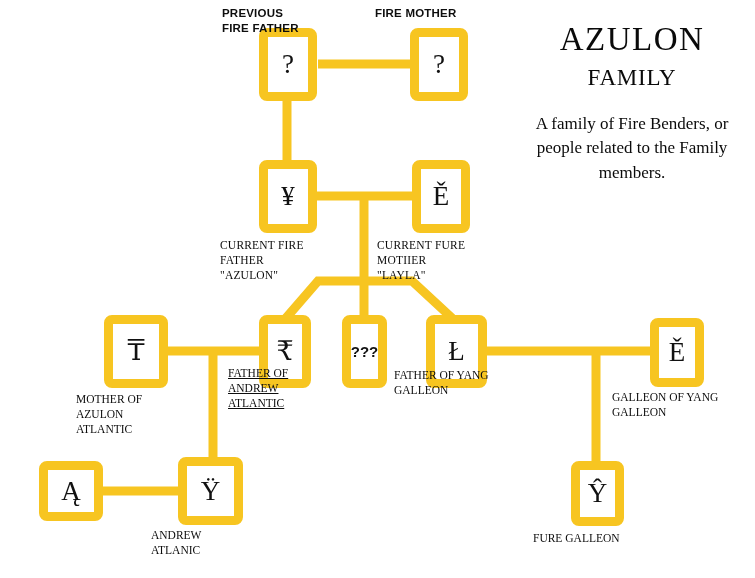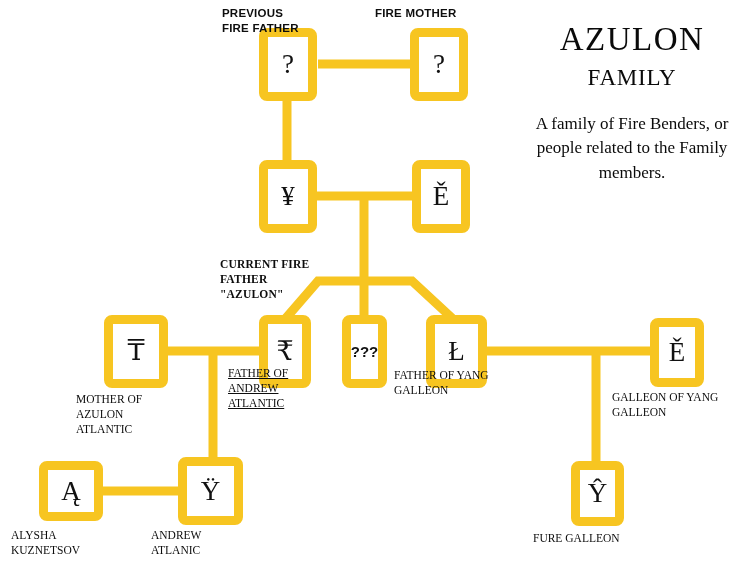--- a/index.html
+++ b/index.html
@@ -59,23 +59,22 @@
     z-index: 4;
     white-space: pre-line;
   }
   .caption.topcap {
     font-family: "Liberation Sans", "DejaVu Sans", sans-serif;
     font-weight: bold;
     font-size: 11.5px;
     letter-spacing: 0.2px;
   }
   .caption.bold {
-    font-weight: bold;
+    font-weight: normal;
     letter-spacing: 0.2px;
-    margin-top: 19px;
   }
 
   
   #titleblock {
     position: absolute;
     left: 512px;
     top: 22px;
     width: 240px;
     text-align: center;
     z-index: 4;
@@ -150,20 +149,23 @@
   <div class="node" style="left:259px; top:160px; width:58px; height:73px;">
     <span class="glyph">¥</span>
   </div>
   <div class="caption bold" style="left:220px; top:238px; width:136px;">CURRENT FIRE
 FATHER
 "AZULON"</div>
 
   <div class="node" style="left:412px; top:160px; width:58px; height:73px;">
     <span class="glyph">Ě</span>
   </div>
+  <div class="caption bold" style="left:377px; top:238px; width:130px;">CURRENT FURE
+MOTIIER
+"LAYLA"</div>
 
   <div class="node" style="left:104px; top:315px; width:64px; height:73px;">
     <span class="glyph">₸</span>
   </div>
   <div class="caption" style="left:76px; top:392px; width:120px;">MOTHER OF
 AZULON
 ATLANTIC</div>
 
   <div class="node" style="left:259px; top:315px; width:52px; height:73px;">
     <span class="glyph">₹</span>
@@ -184,22 +186,20 @@
 
   <div class="node" style="left:650px; top:318px; width:54px; height:69px;">
     <span class="glyph">Ě</span>
   </div>
   <div class="caption" style="left:612px; top:390px; width:130px;">GALLEON OF YANG
 GALLEON</div>
 
   <div class="node" style="left:39px; top:461px; width:64px; height:60px;">
     <span class="glyph">Ą</span>
   </div>
-  <div class="caption" style="left:11px; top:528px; width:120px;">ALYSHA
-KUZNETSOV</div>
 
   <div class="node" style="left:178px; top:457px; width:65px; height:68px;">
     <span class="glyph">Ÿ</span>
   </div>
   <div class="caption" style="left:151px; top:528px; width:120px;">ANDREW
 ATLANIC</div>
 
   <div class="node" style="left:571px; top:461px; width:53px; height:65px;">
     <span class="glyph">Ŷ</span>
   </div>

